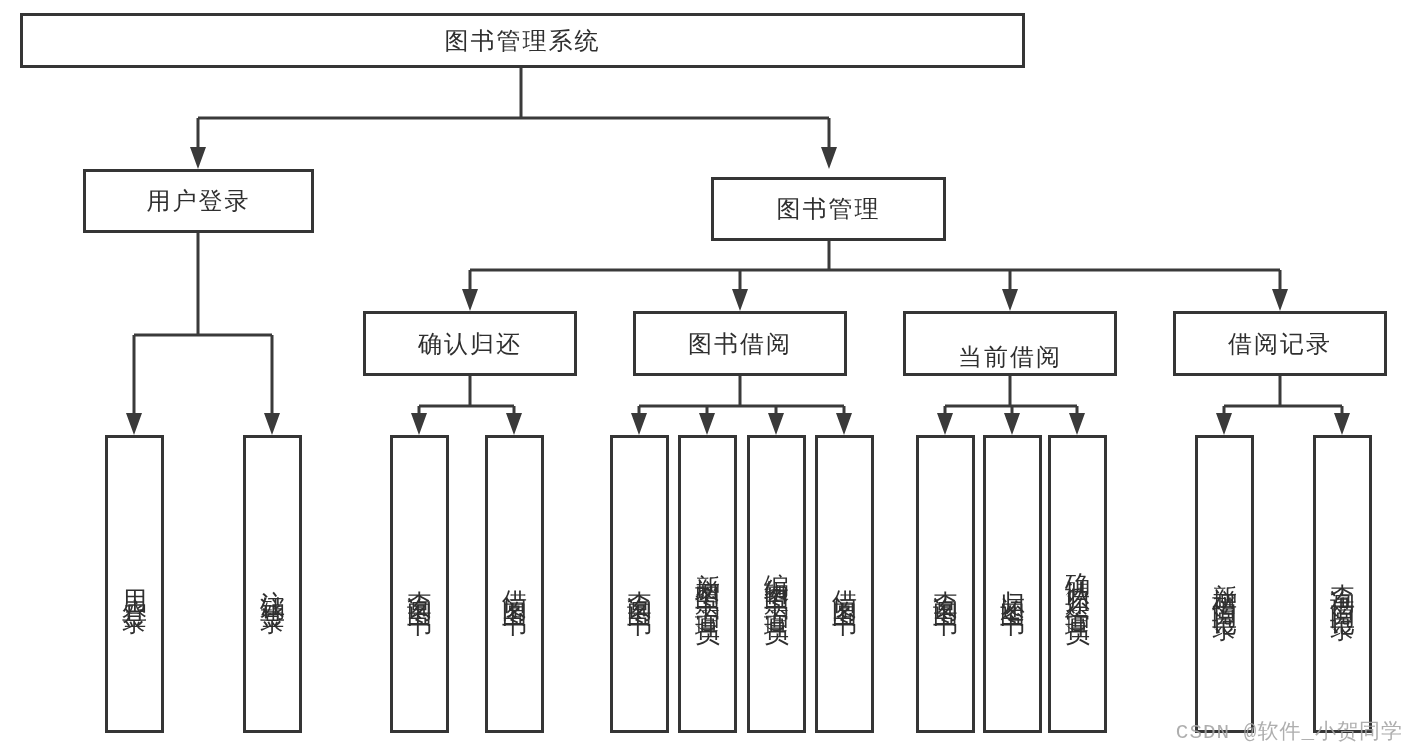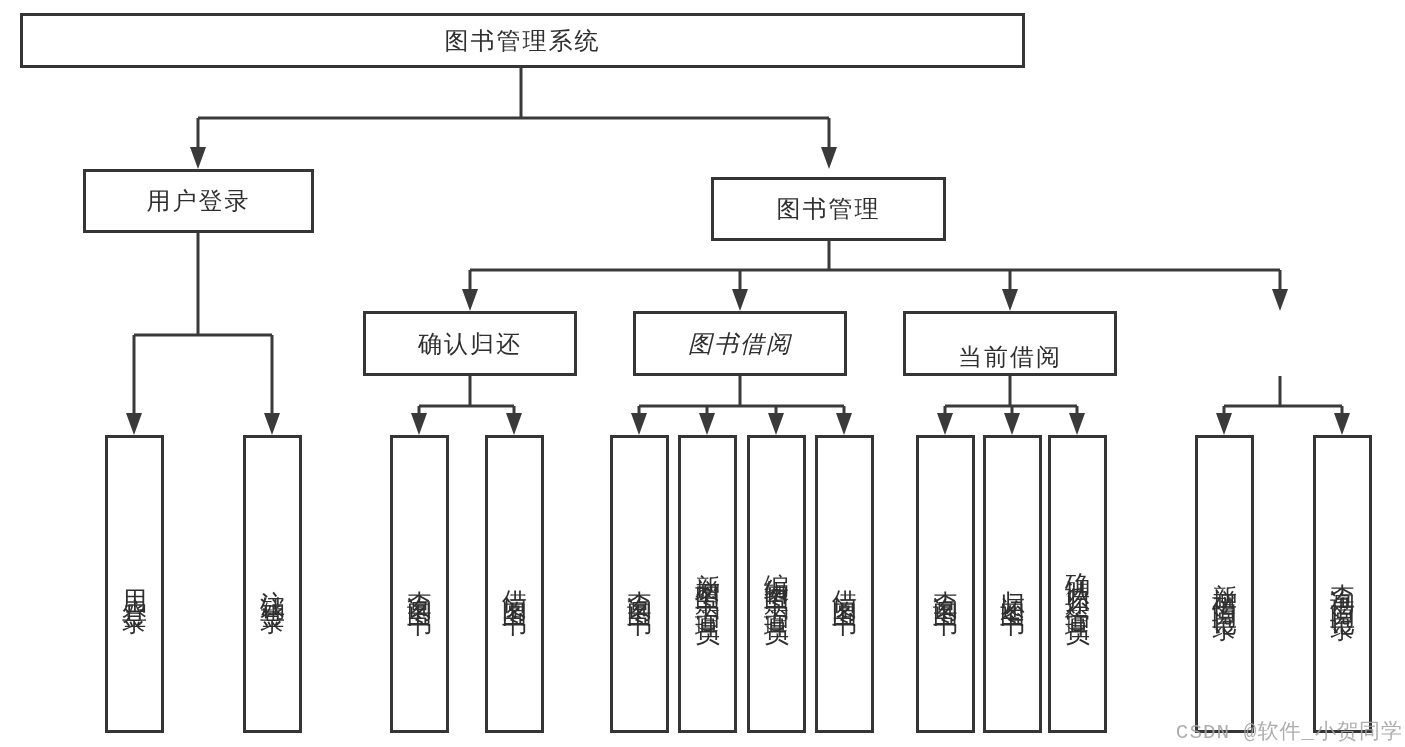--- a/index.html
+++ b/index.html
@@ -83,25 +83,28 @@
   <div class="node" style="left:83px;top:169px;width:231px;height:64px;">
     <span class="lbl">用户登录</span>
   </div>
   <div class="node" style="left:711px;top:169px;width:235px;height:64px;margin-top:8px;">
     <span class="lbl">图书管理</span>
   </div>
 
   <div class="node" style="left:363px;top:311px;width:214px;height:65px;">
     <span class="lbl">确认归还</span>
   </div>
-  <div class="node" style="left:633px;top:311px;width:214px;height:65px;font-style:italic;">
+  <div class="node" style="left:633px;top:311px;width:214px;height:65px;">
     <span class="lbl">图书借阅</span>
   </div>
   <div class="node" style="left:903px;top:311px;width:214px;height:65px;align-items:flex-end;">
     <span class="lbl">当前借阅</span>
+  </div>
+  <div class="node" style="left:1173px;top:311px;width:214px;height:65px;">
+    <span class="lbl">借阅记录</span>
   </div>
 
   <div class="node leaf" style="left:105px;top:435px;width:59px;height:298px;">
     <span class="lbl">用户登录</span>
   </div>
   <div class="node leaf" style="left:243px;top:435px;width:59px;height:298px;">
     <span class="lbl">注销登录</span>
   </div>
 
   <div class="node leaf" style="left:390px;top:435px;width:59px;height:298px;">

